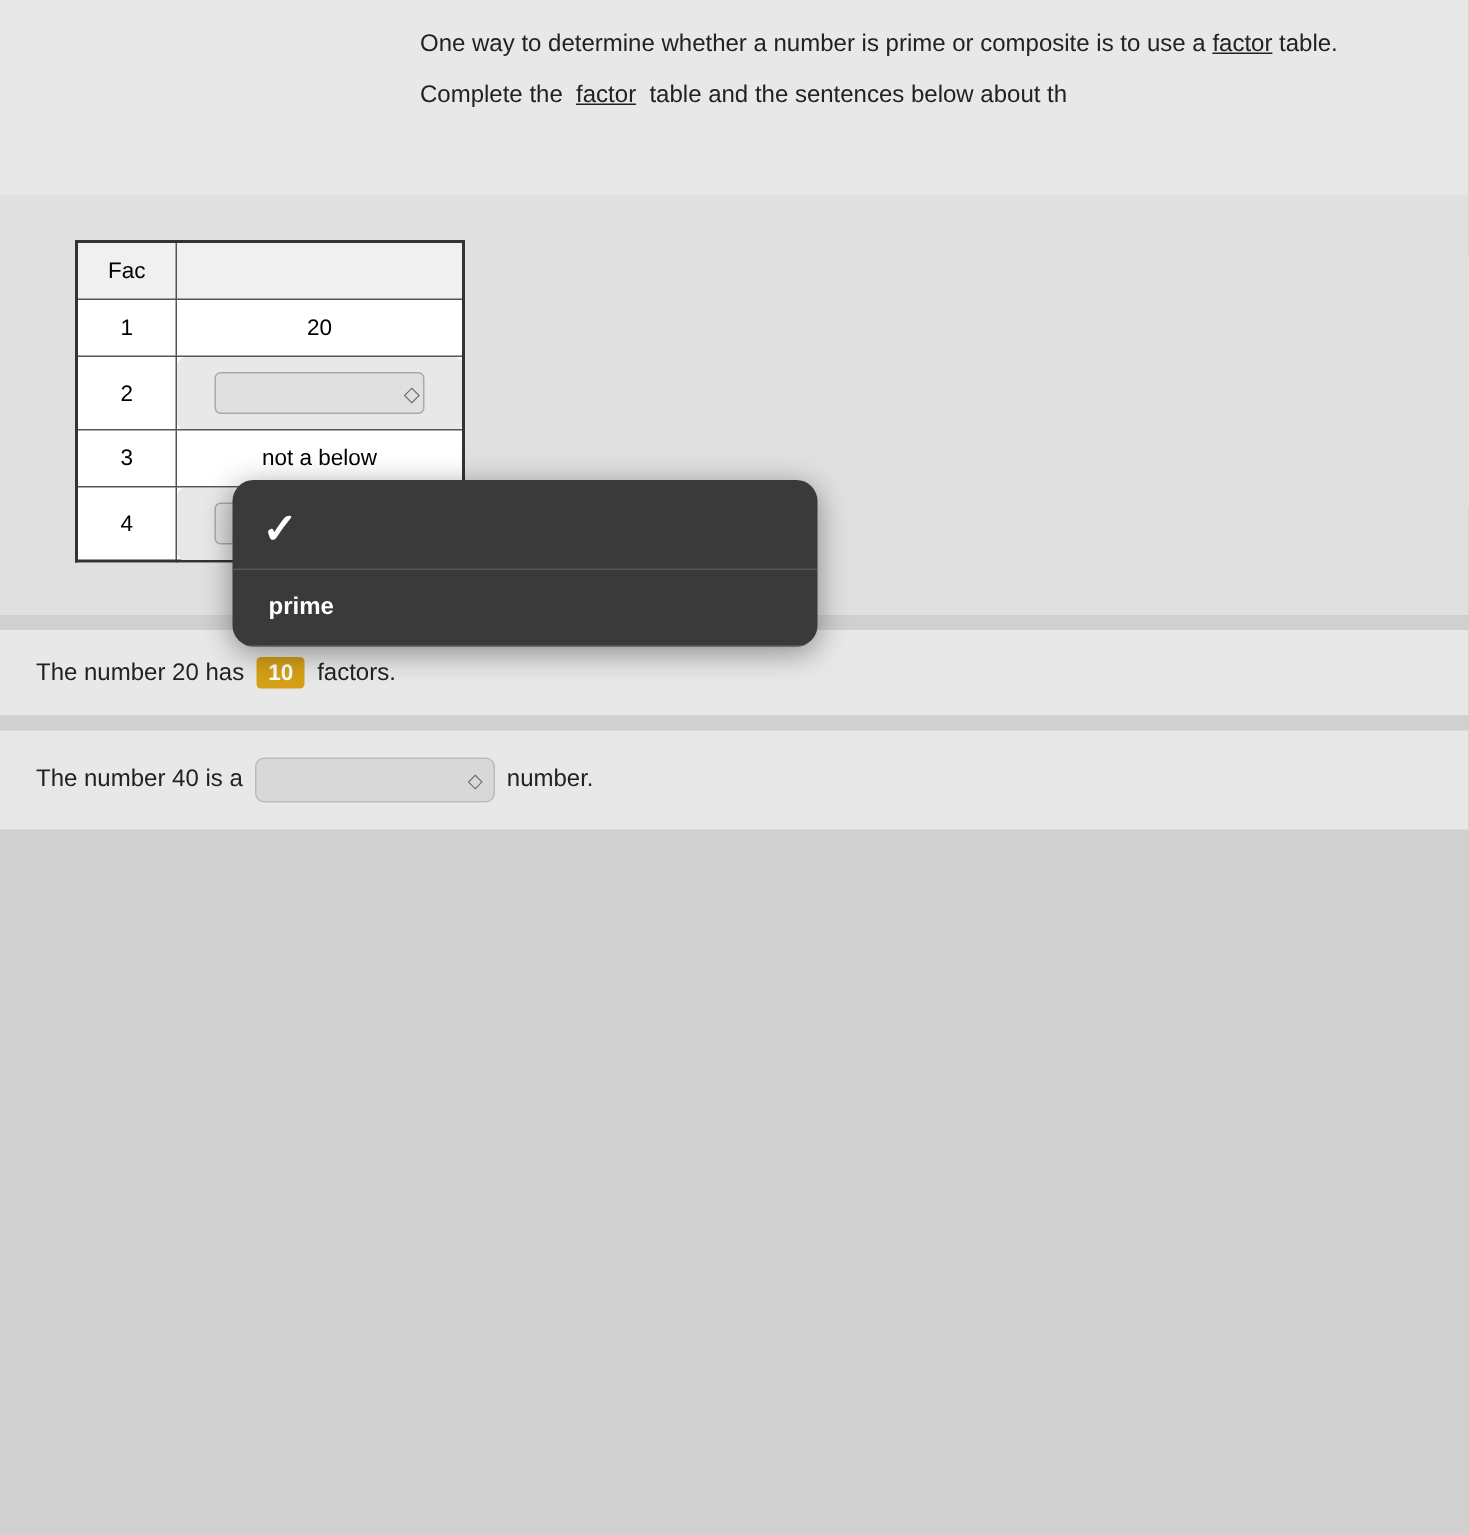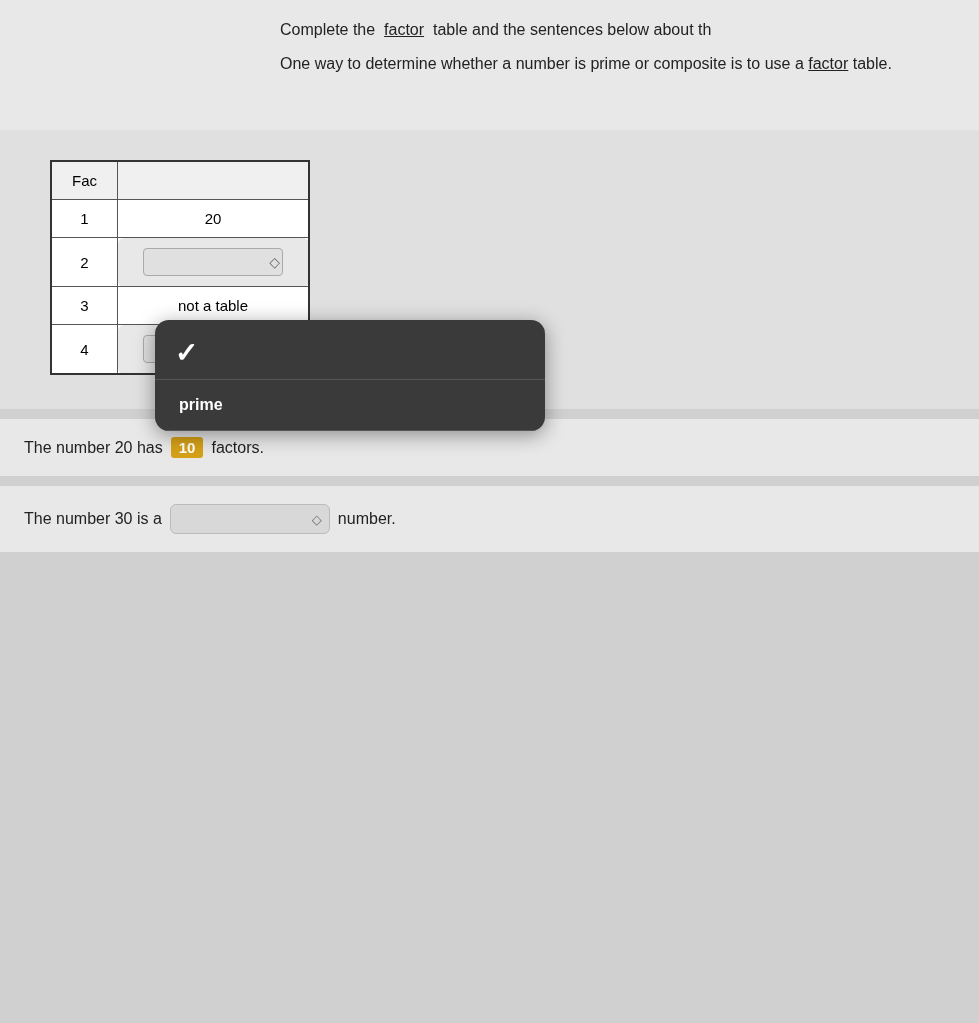--- a/index.html
+++ b/index.html
@@ -224,28 +224,28 @@
       background: #d0d0d0;
     }
   </style>
 </head>
 <body>
 
 <div class="page-wrapper">
 
   <div class="instruction-area">
     <p class="instruction-text">
+      <span>One way to determine whether a number is prime or composite is to use a</span>
+      <u>factor</u>
+      <span>table.</span>
+    </p>
+    <p class="instruction-text">
       <span>Complete the</span>
       &nbsp;<u>factor</u>&nbsp;
       <span>table and the sentences below about th</span>
-    </p>
-    <p class="instruction-text">
-      <span>One way to determine whether a number is prime or composite is to use a</span>
-      <u>factor</u>
-      <span>table.</span>
     </p>
   </div>
 
   <div class="content-area">
 
     <div class="factor-table-wrapper">
       <table class="factor-table">
         <thead>
           <tr>
             <th>Fac</th>
@@ -268,21 +268,21 @@
                   <option value="prime">prime</option>
                   <option value="composite">composite</option>
                   <option value="not a factor">not a factor</option>
                 </select>
               </div>
             </td>
           </tr>
 
           <tr>
             <td class="factor-num">3</td>
-            <td class="factor-val">not a table</td>
+            <td class="factor-val">not a below</td>
           </tr>
 
           <tr>
             <td class="factor-num">4</td>
             <td class="factor-val select-cell">
               <div class="select-wrapper">
                 <select class="select-dropdown">
                   <option value=""></option>
                   <option value="prime">prime</option>
                   <option value="composite">composite</option>
@@ -316,21 +316,21 @@
       <span>The number 20 has</span>
       <span class="number-badge">10</span>
       <span>factors.</span>
     </div>
   </div>
 
   <div class="divider-section"></div>
 
   <div class="sentence-area">
     <div class="sentence-text">
-      <span>The number 30 is a</span>
+      <span>The number 40 is a</span>
       <div class="sentence-select-wrapper">
         <select class="sentence-select">
           <option value=""></option>
           <option value="prime">prime</option>
           <option value="composite">composite</option>
         </select>
       </div>
       <span>number.</span>
     </div>
   </div>

